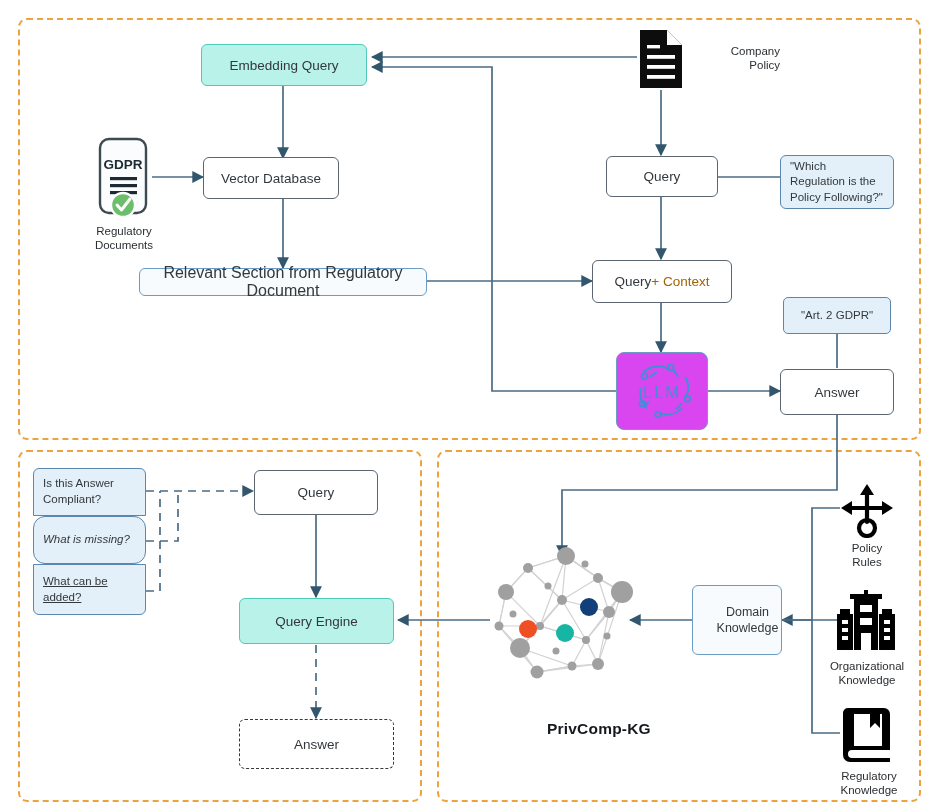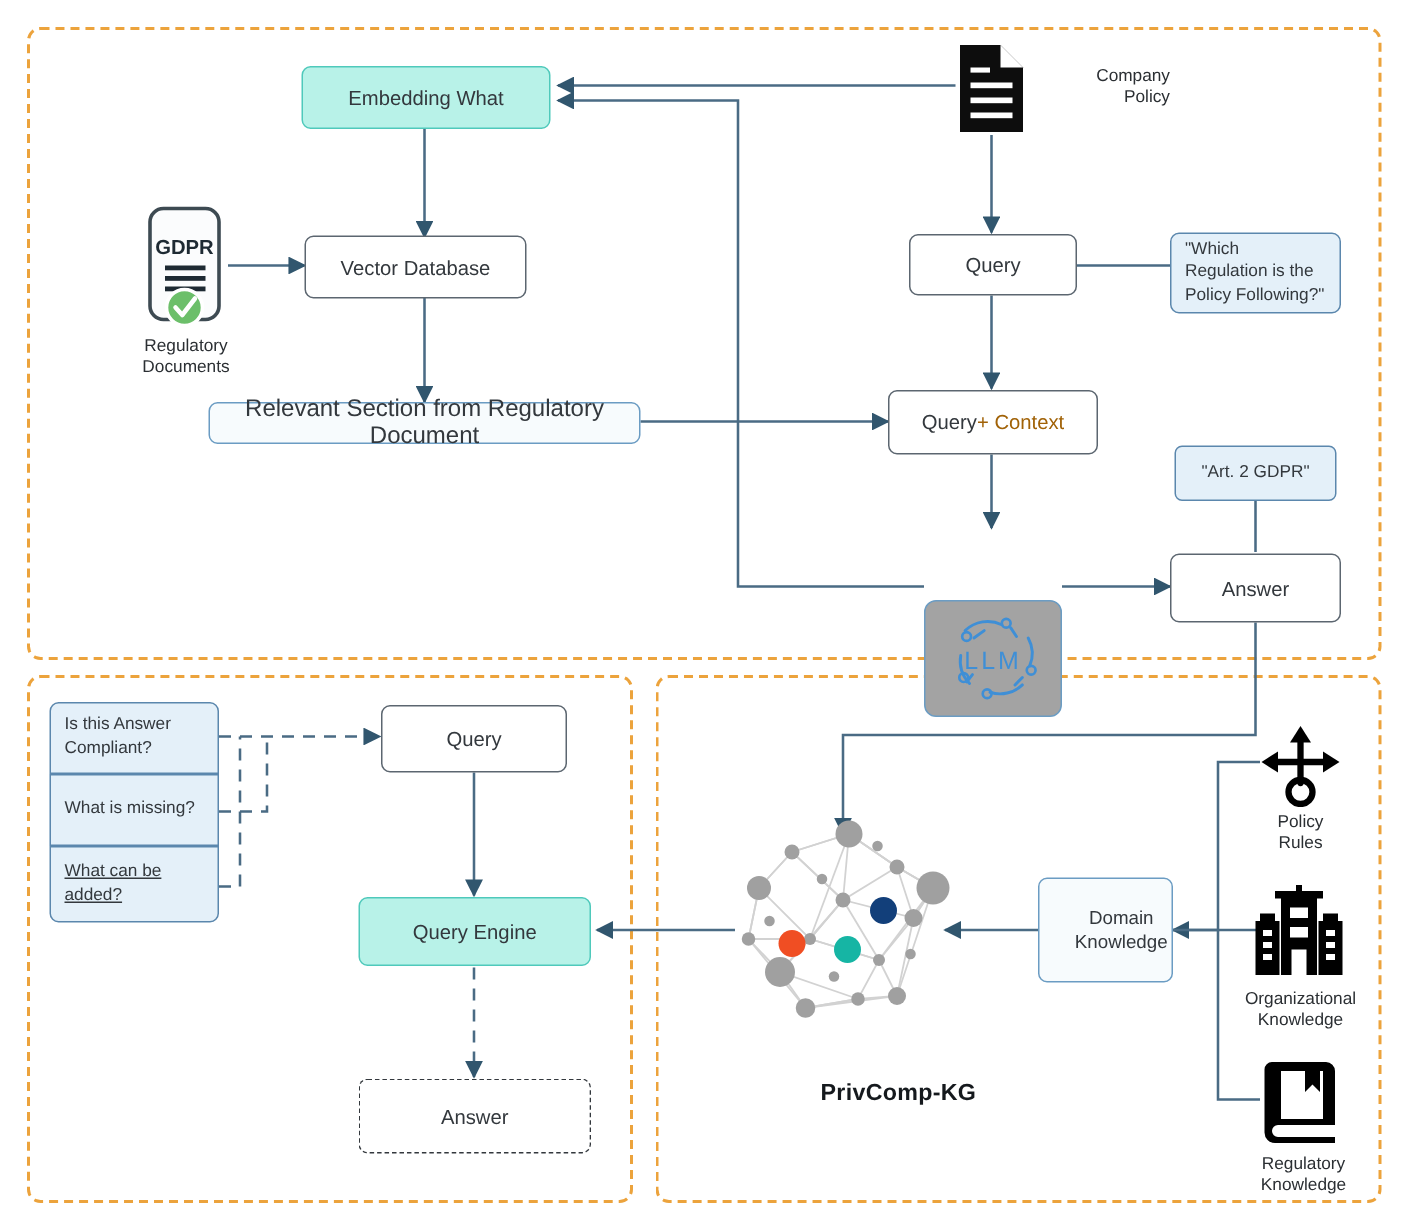--- a/index.html
+++ b/index.html
@@ -126,23 +126,23 @@
       <circle cx="513" cy="614" r="3.5"></circle>
       <circle cx="556" cy="651" r="3.5"></circle>
     </g>
     <g stroke="none">
       <circle cx="528" cy="629" r="9" fill="#f04e23"></circle>
       <circle cx="565" cy="633" r="9" fill="#16b5a4"></circle>
       <circle cx="589" cy="607" r="9" fill="#123f7a"></circle>
     </g>
   </svg>
 
-  <div class="node tealbox" style="left:201px;top:44px;width:166px;height:42px;">Embedding What</div>
-
-  <div class="node rbox" style="left:203px;top:157px;width:148px;height:42px;">Vector Database</div>
+  <div class="node tealbox" style="left:201px;top:44px;width:166px;height:42px;">Embedding Query</div>
+
+  <div class="node rbox" style="left:203px;top:157px;width:136px;height:42px;">Vector Database</div>
 
   <div class="node bbox" style="left:139px;top:268px;width:288px;height:28px;font-size:16px;">Relevant Section from Regulatory Document</div>
 
   <div class="icon" style="left:95px;top:137px;width:57px;height:82px;">
     <svg viewBox="0 0 57 82" width="57" height="82">
       <rect x="5" y="2" width="46" height="74" rx="9" ry="9" fill="#fbfcfd" stroke="#3d4a52" stroke-width="2.4"></rect>
       <text x="28" y="32" font-family="Liberation Sans, sans-serif" font-size="13.5" font-weight="bold" fill="#1e2a33" text-anchor="middle">GDPR</text>
       <rect x="15" y="40" width="27" height="3.2" fill="#1e2a33"></rect>
       <rect x="15" y="47" width="27" height="3.2" fill="#1e2a33"></rect>
       <rect x="15" y="54" width="27" height="3.2" fill="#1e2a33"></rect>
@@ -172,21 +172,21 @@
 
   <div class="node rbox" style="left:606px;top:156px;width:112px;height:41px;">Query</div>
 
   <div class="node lbbox" style="left:780px;top:155px;width:114px;height:54px;border-radius:6px;">"Which Regulation is the Policy Following?"</div>
 
   <div class="node rbox" style="left:592px;top:260px;width:140px;height:43px;">
     <span class="q-dark">Query </span>
       <span class="q-blue">+ Context</span>
   </div>
 
-  <div class="node bbox" style="left:616px;top:352px;width:92px;height:78px;border-radius:8px;border-color:#6b9cc3;background:#a3a3a3;margin-top:48px;">
+  <div class="node bbox" style="left:616px;top:352px;width:92px;height:78px;border-radius:8px;border-color:#6b9cc3;background:#d946ef;">
     <svg viewBox="0 0 92 78" width="92" height="78">
       <g stroke="#3f8fd6" stroke-width="2" fill="none" stroke-linecap="round">
         <path d="M27 20 A22 22 0 0 1 52 16"></path>
         <path d="M70 25 A22 22 0 0 1 71 44"></path>
         <path d="M66 57 A22 22 0 0 1 44 62"></path>
         <path d="M30 56 A22 22 0 0 1 24 37"></path>
         <path d="M33 25 L40 20"></path>
         <path d="M62 24 L58 18"></path>
         <path d="M66 52 L61 57"></path>
         <path d="M32 50 L28 55"></path>
@@ -200,21 +200,21 @@
       </g>
       <text x="46" y="46" font-family="Liberation Sans, sans-serif" font-size="17" font-weight="500" fill="#3f8fd6" text-anchor="middle" letter-spacing="2">LLM</text>
     </svg>
   </div>
 
   <div class="node lbbox" style="left:783px;top:297px;width:108px;height:37px;justify-content:center;text-align:center;">"Art. 2 GDPR"</div>
 
   <div class="node rbox" style="left:780px;top:369px;width:114px;height:46px;">Answer</div>
 
   <div class="node lbbox" style="left:33px;top:468px;width:113px;height:48px;border-radius:6px 6px 0 0;">Is this Answer Compliant?</div>
-  <div class="node lbbox" style="left:33px;top:516px;width:113px;height:48px;border-radius:0;">What is missing?</div>
+  <div class="node lbbox" style="left:33px;top:516px;width:113px;height:48px;border-radius:12px;font-style:italic;">What is missing?</div>
   <div class="node lbbox" style="left:33px;top:564px;width:113px;height:51px;border-radius:0 0 6px 6px;text-decoration:underline;">What  can be added?</div>
 
   <div class="node rbox" style="left:254px;top:470px;width:124px;height:45px;">Query</div>
 
   <div class="node tealbox" style="left:239px;top:598px;width:155px;height:46px;">Query Engine</div>
 
   <div class="node dashbox" style="left:239px;top:719px;width:155px;height:50px;">Answer</div>
 
   <div class="kglabel" style="left:506px;top:720px;margin-left:41px;">PrivComp-KG</div>
 

